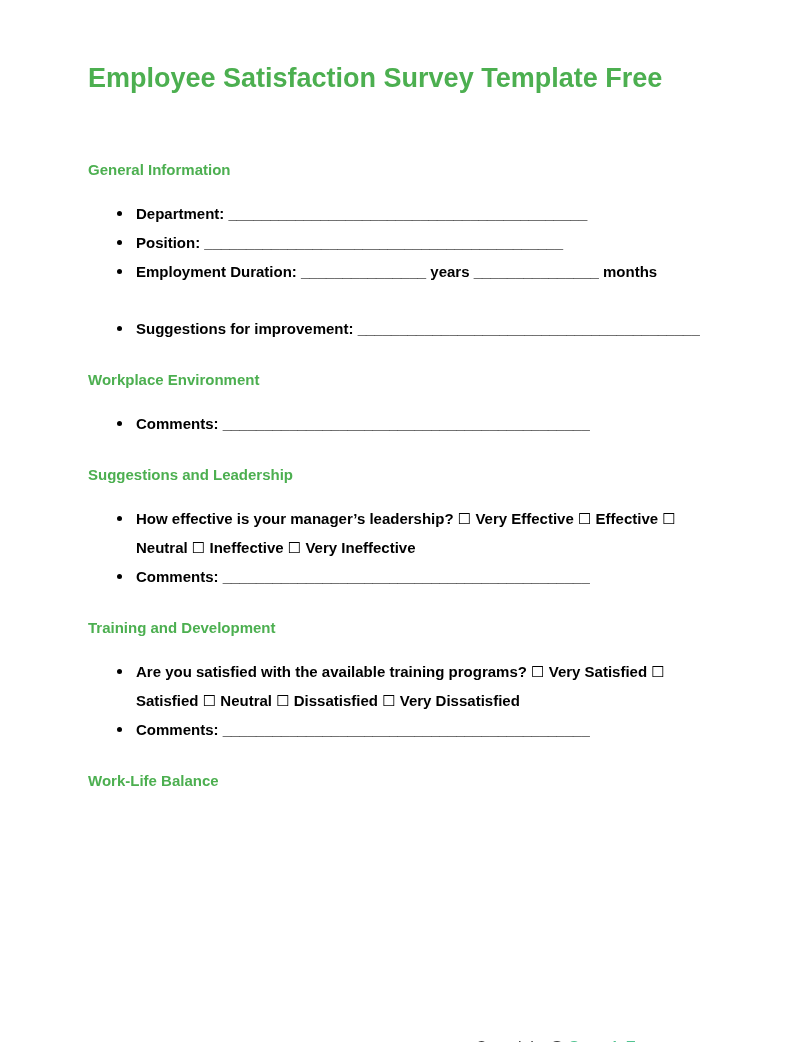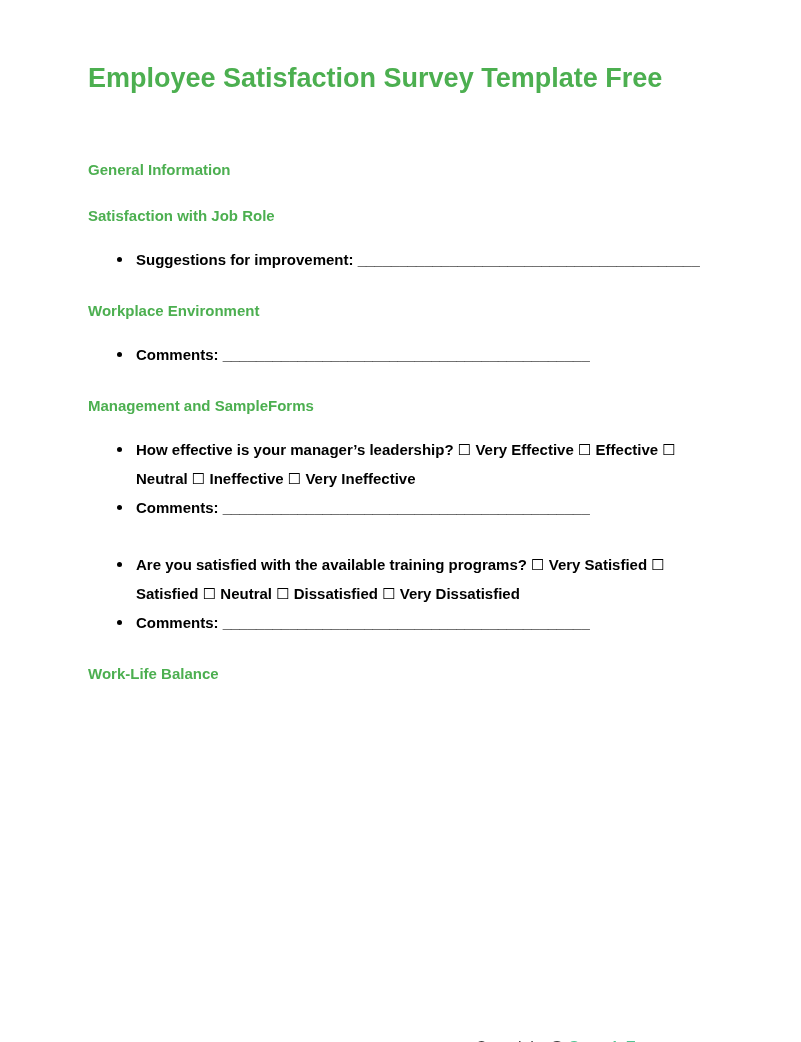--- a/index.html
+++ b/index.html
@@ -71,45 +71,50 @@
 </style>
 </head>
 <body>
 
 <div class="page">
 
   <h1 class="doc-title">Employee Satisfaction Survey Template Free</h1>
 
   <section class="doc-section first">
     <h2 class="section-heading">General Information</h2>
+    <ul class="field-list">
+      <li class="field-line">Department: ___________________________________________</li>
+      <li class="field-line">Position: ___________________________________________</li>
+      <li class="field-line">Employment Duration: _______________ years _______________ months</li>
+    </ul>
   </section>
 
   <section class="doc-section">
-    <h2 class="section-heading">Satisfaction with Job Role</h2>
     <ul class="field-list">
       <li class="field-line">Suggestions for improvement: _________________________________________</li>
     </ul>
   </section>
 
   <section class="doc-section">
     <h2 class="section-heading">Workplace Environment</h2>
     <ul class="field-list">
       <li class="field-line">Comments: ____________________________________________</li>
     </ul>
   </section>
 
   <section class="doc-section">
-    <h2 class="section-heading">Management and SampleForms</h2>
+    <h2 class="section-heading">Suggestions and Leadership</h2>
     <ul class="field-list">
       <li class="field-line">How effective is your manager’s leadership? ☐ Very Effective ☐ Effective ☐ Neutral ☐ Ineffective ☐ Very Ineffective</li>
       <li class="field-line">Comments: ____________________________________________</li>
     </ul>
   </section>
 
   <section class="doc-section">
+    <h2 class="section-heading">Training and Development</h2>
     <ul class="field-list">
       <li class="field-line">Are you satisfied with the available training programs? ☐ Very Satisfied ☐ Satisfied ☐ Neutral ☐ Dissatisfied ☐ Very Dissatisfied</li>
       <li class="field-line">Comments: ____________________________________________</li>
     </ul>
   </section>
 
   <section class="doc-section">
     <h2 class="section-heading">Work-Life Balance</h2>
   </section>
 

